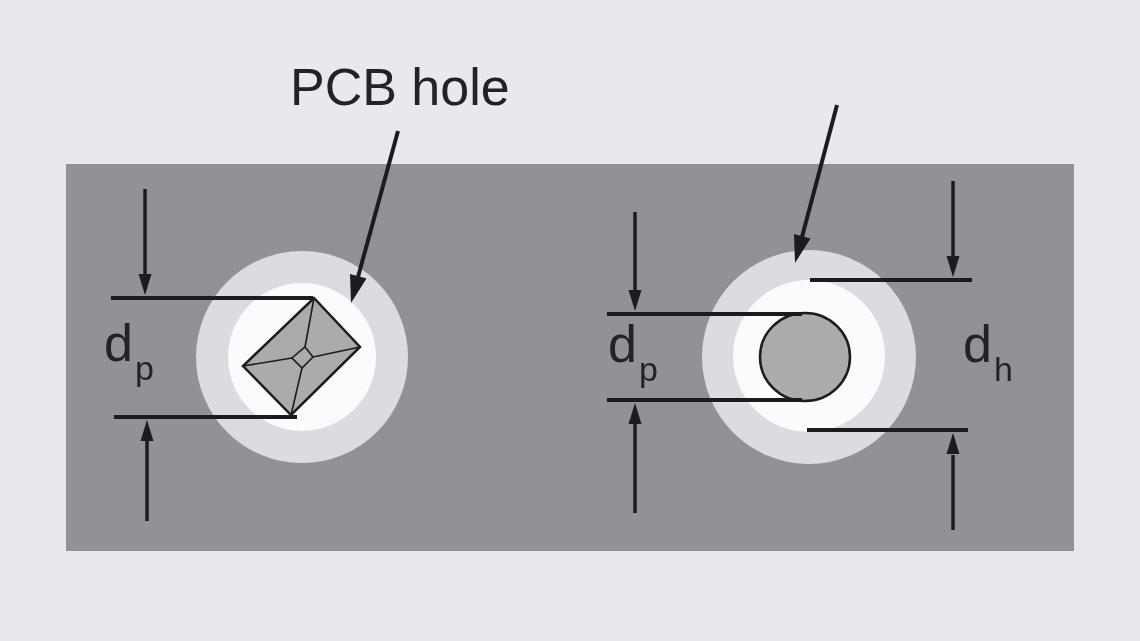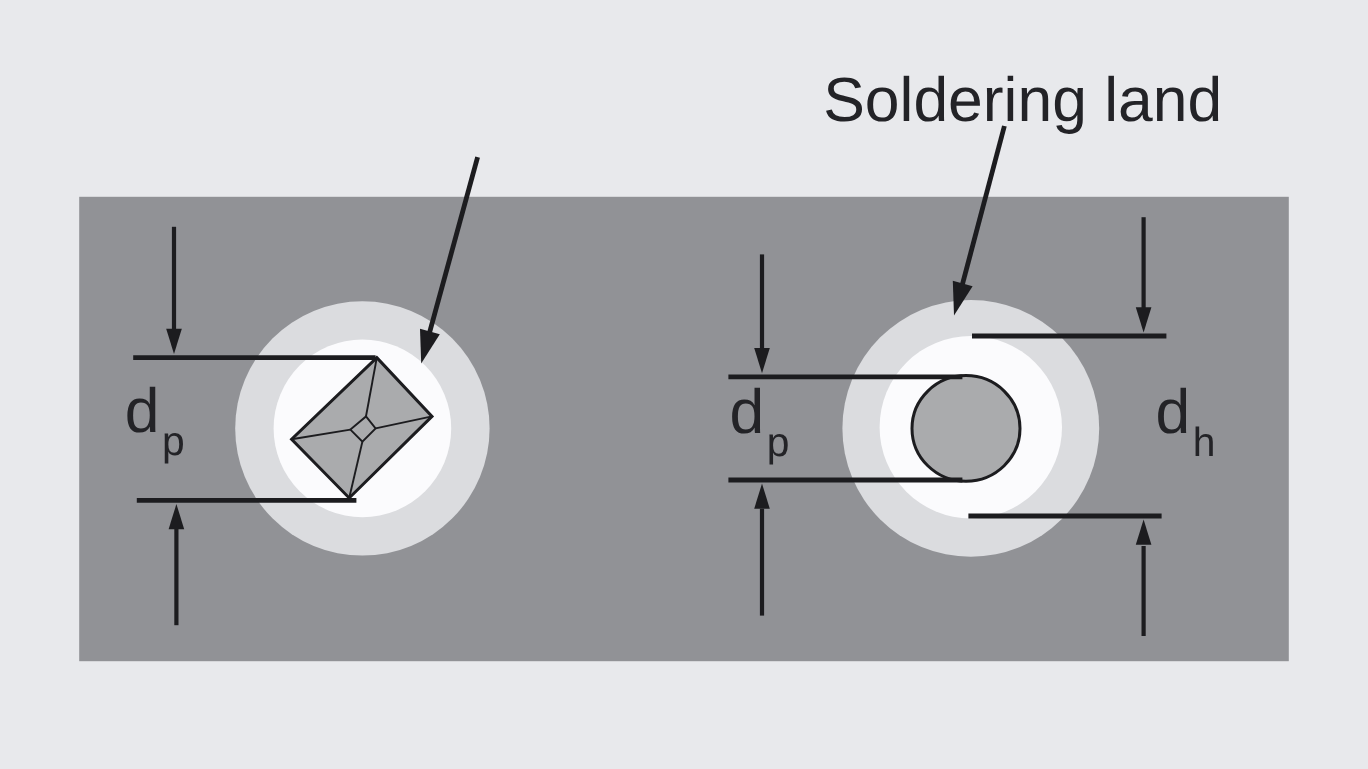--- a/index.html
+++ b/index.html
@@ -83,22 +83,22 @@
     <polygon class="head" points="953,277 946.5,256 959.5,256"></polygon>
     <line class="shaft" x1="953" y1="530" x2="953" y2="455"></line>
     <polygon class="head" points="953,433 946.5,454 959.5,454"></polygon>
 
     <line class="leader" x1="398" y1="131" x2="358" y2="277"></line>
     <polygon class="head" points="351,303 350,274 366.5,278.5"></polygon>
     <line class="leader" x1="837" y1="105" x2="802" y2="237"></line>
     <polygon class="head" points="795,263 794,234 810.5,238.5"></polygon>
   </svg>
 
+  <div class="callout" style="left:290px;top:61px">PCB hole</div>
 
-  <div class="callout" style="left:686px;top:58px">Soldering land</div>
 
   <div class="dim-label" style="left:104px;top:317px"><span>d</span><span class="sub">p</span></div>
 
   <div class="dim-label" style="left:608px;top:318px"><span>d</span><span class="sub">p</span></div>
 
   <div class="dim-label" style="left:963px;top:318px"><span>d</span><span class="sub">h</span></div>
 
 </div>
 
 </body></html>

